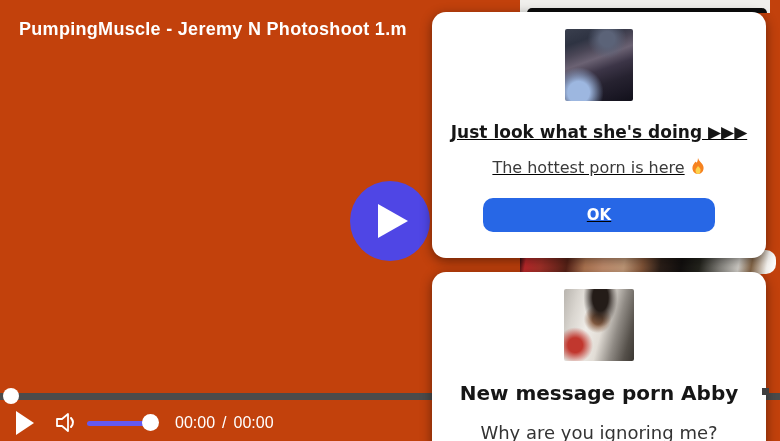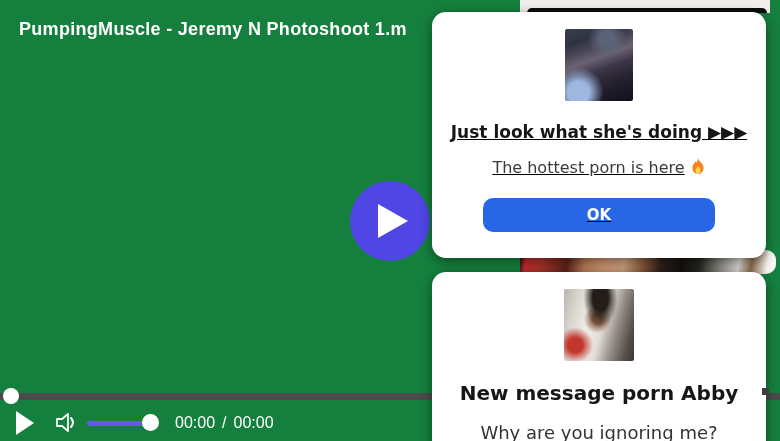--- a/index.html
+++ b/index.html
@@ -1,16 +1,16 @@
 <!DOCTYPE html>
 <html style="--ok-button: #2767e6; --play-circle: #4f46e5; --volume-fill: #6459ef; --seek-track: #4b4b4b;"><head>
 <meta charset="utf-8">
 <style>
   html,body{margin:0;padding:0;background:#000;}
-  #screen{position:relative;width:780px;height:441px;background:#15803d;overflow:hidden;
+  #screen{position:relative;width:780px;height:441px;background:#c2410c;overflow:hidden;
           font-family:"DejaVu Sans","Liberation Sans",sans-serif;}
 
   
   .video-title{position:absolute;left:19px;top:19px;color:#fff;font-family:"Liberation Sans",sans-serif;
                font-weight:bold;font-size:18px;letter-spacing:.3px;white-space:nowrap;z-index:1;}
   .center-play{position:absolute;left:350px;top:181px;width:80px;height:80px;border-radius:50%;
                background:var(--play-circle,#4f46e5);display:flex;align-items:center;justify-content:center;z-index:1;cursor:pointer;}
   .center-play svg{margin-left:6px;}
 
   .seek-bar{position:absolute;left:0;top:393px;width:780px;height:7px;background:var(--seek-track,#4b4b4b);z-index:1;}

